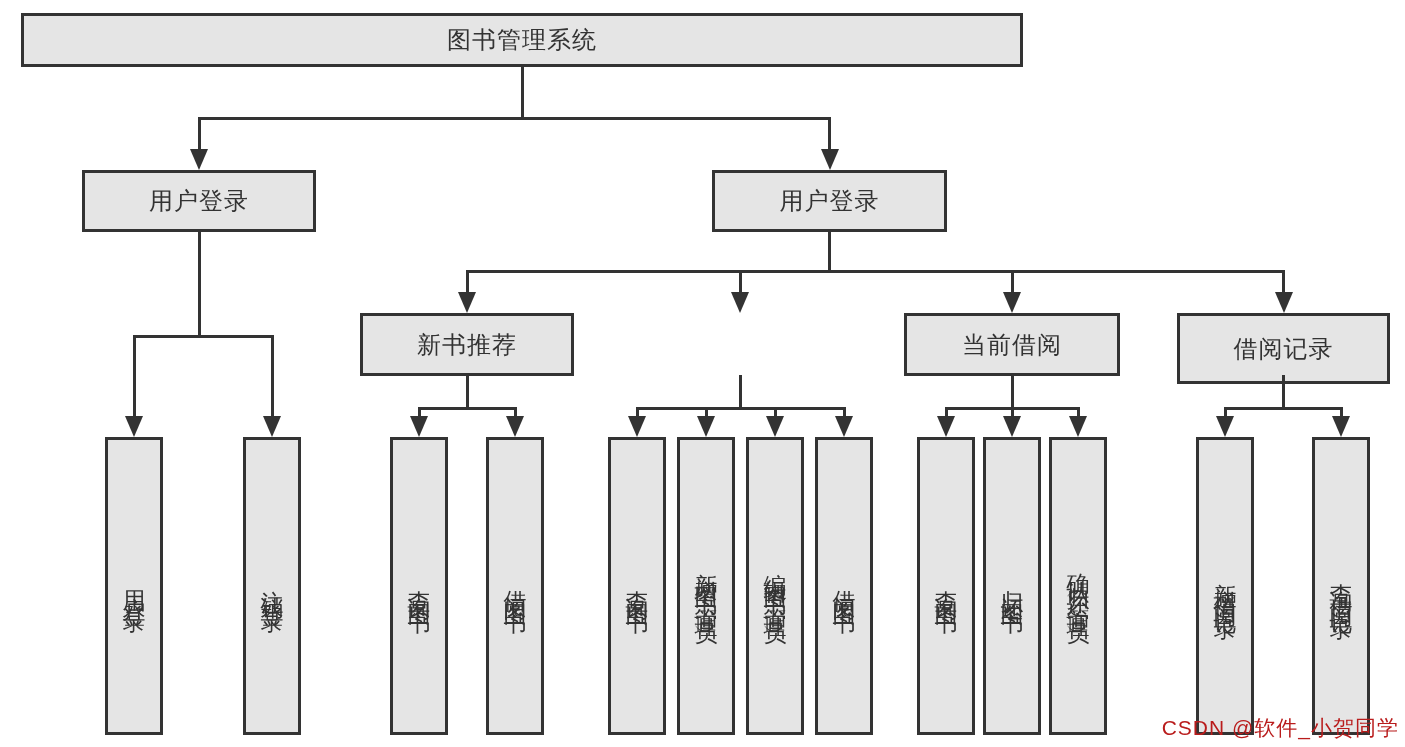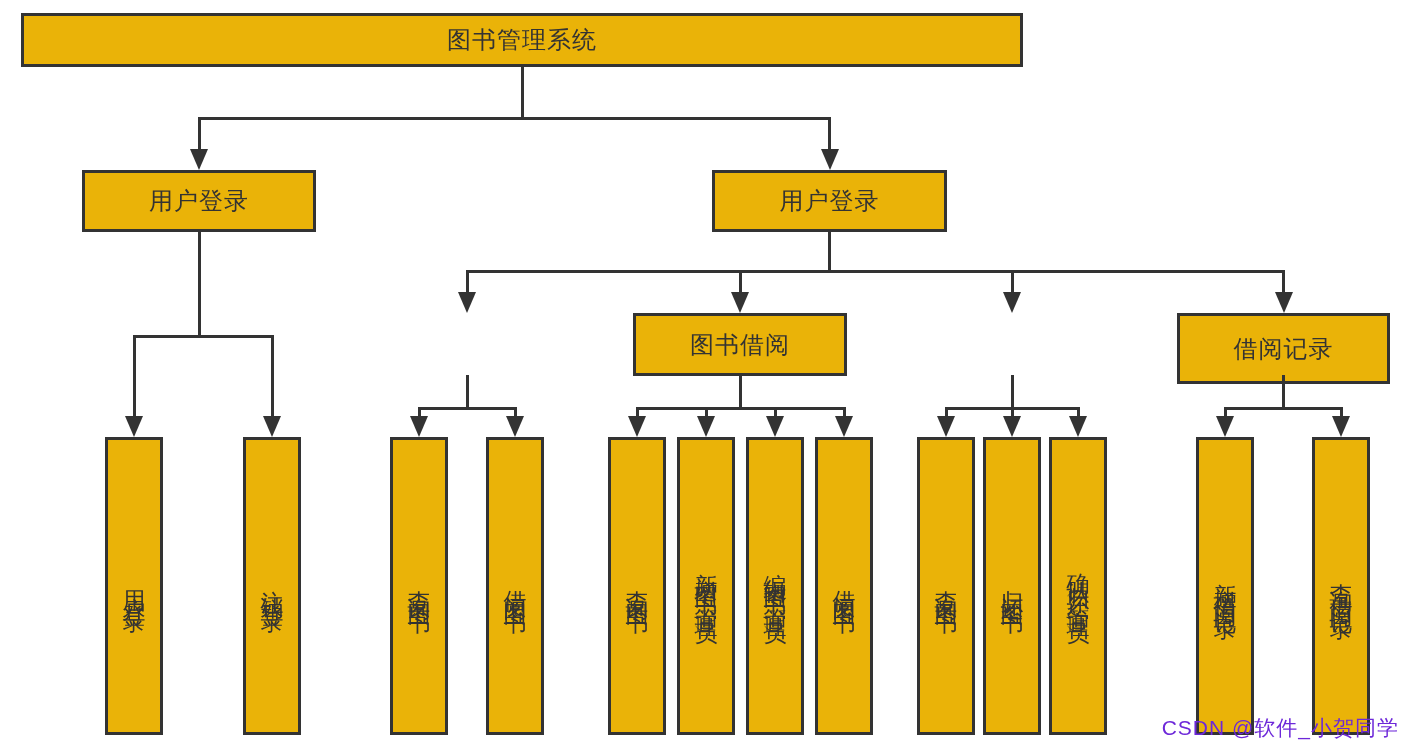--- a/index.html
+++ b/index.html
@@ -9,21 +9,21 @@
     height: 747px;
     background: #ffffff;
     font-family: "Liberation Sans", sans-serif;
     color: #333333;
     overflow: hidden;
   }
   .box {
     position: absolute;
     box-sizing: border-box;
     border: 3px solid #333333;
-    background: #eab308;
+    background: #e5e5e5;
     display: flex;
     align-items: center;
     justify-content: center;
   }
   .hbox {
     font-size: 24px;
     letter-spacing: 1px;
     white-space: nowrap;
   }
   .vbox {
@@ -41,36 +41,37 @@
     border-left: 9px solid transparent;
     border-right: 9px solid transparent;
     border-top: 21px solid #333333;
   }
   .watermark {
     position: absolute;
     right: 6px;
     top: 714px;
     font-size: 21px;
     letter-spacing: 1px;
-    color: #6d28d9;
+    color: #b91c1c;
     z-index: 5;
     white-space: nowrap;
   }
 </style>
 </head>
 <body>
 
 <div class="diagram">
 
   <div class="box hbox" style="left:21px;top:13px;width:1002px;height:54px">图书管理系统</div>
 
   <div class="box hbox" style="left:82px;top:170px;width:234px;height:62px">用户登录</div>
   <div class="box hbox" style="left:712px;top:170px;width:235px;height:62px">用户登录</div>
 
-  <div class="box hbox" style="left:633px;top:313px;width:214px;height:63px">图书借阅</div>
+  <div class="box hbox" style="left:360px;top:313px;width:214px;height:63px">新书推荐</div>
+  <div class="box hbox" style="left:904px;top:313px;width:216px;height:63px">当前借阅</div>
   <div class="box hbox" style="left:1177px;top:313px;width:213px;height:71px">借阅记录</div>
 
   <div class="box vbox" style="left:105px;top:437px;width:58px;height:298px">用户登录</div>
   <div class="box vbox" style="left:243px;top:437px;width:58px;height:298px">注销登录</div>
 
   <div class="box vbox" style="left:390px;top:437px;width:58px;height:298px">查询图书</div>
   <div class="box vbox" style="left:486px;top:437px;width:58px;height:298px">借阅图书</div>
 
   <div class="box vbox" style="left:608px;top:437px;width:58px;height:298px">查询图书</div>
   <div class="box vbox" style="left:677px;top:437px;width:58px;height:298px">新增图书（管理员）</div>

